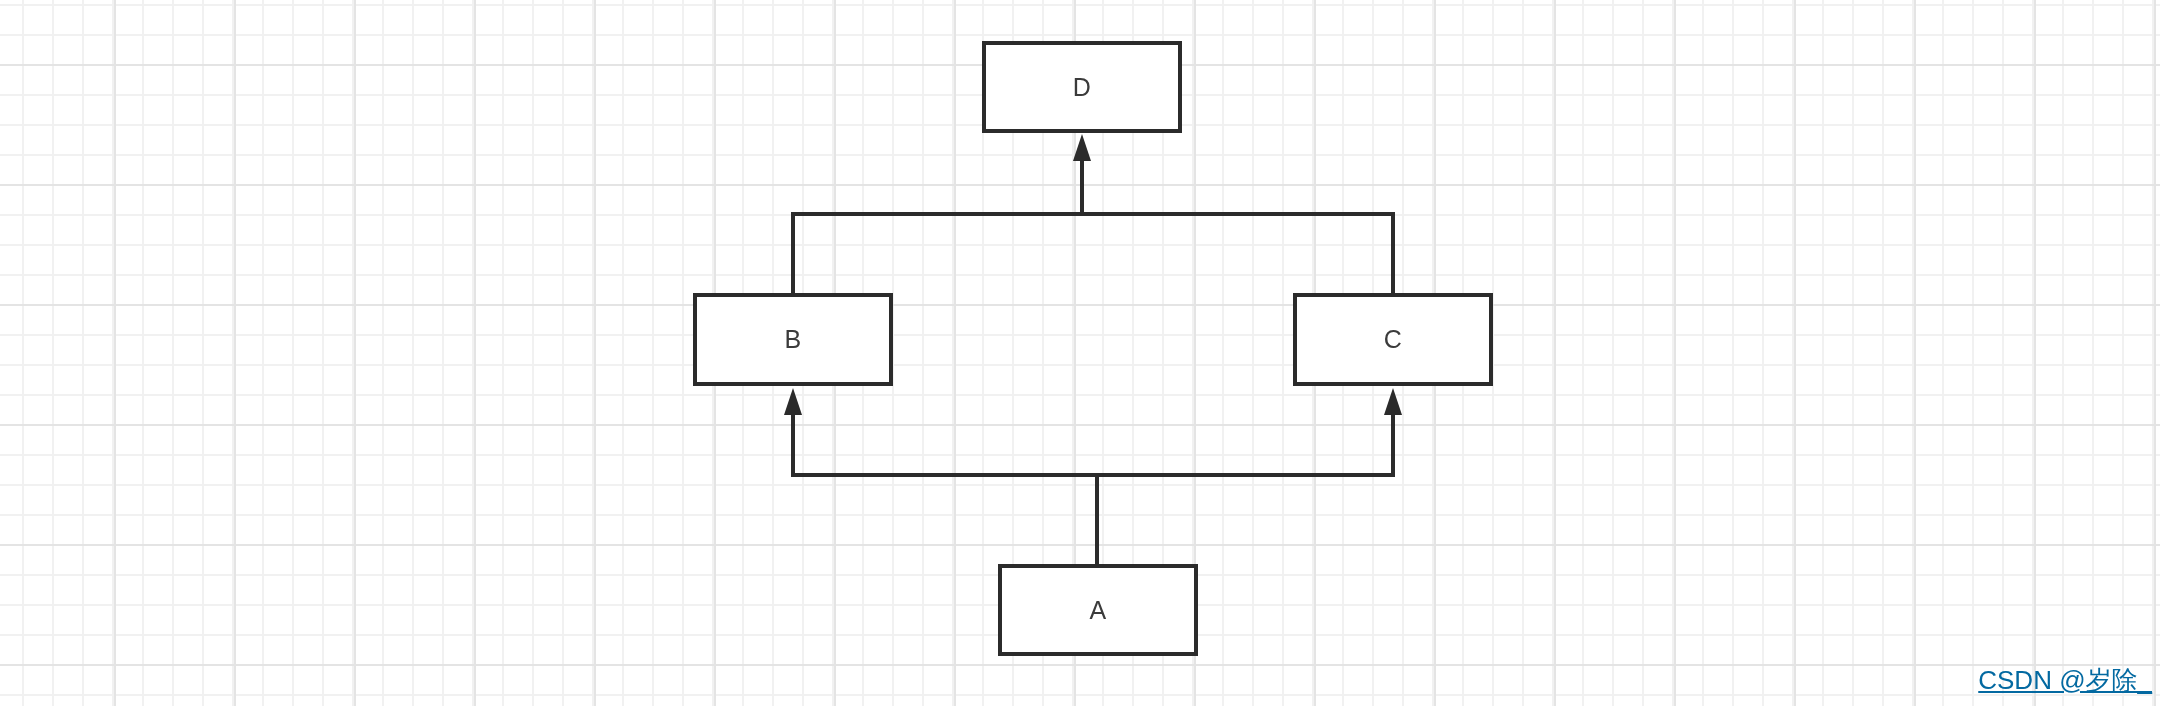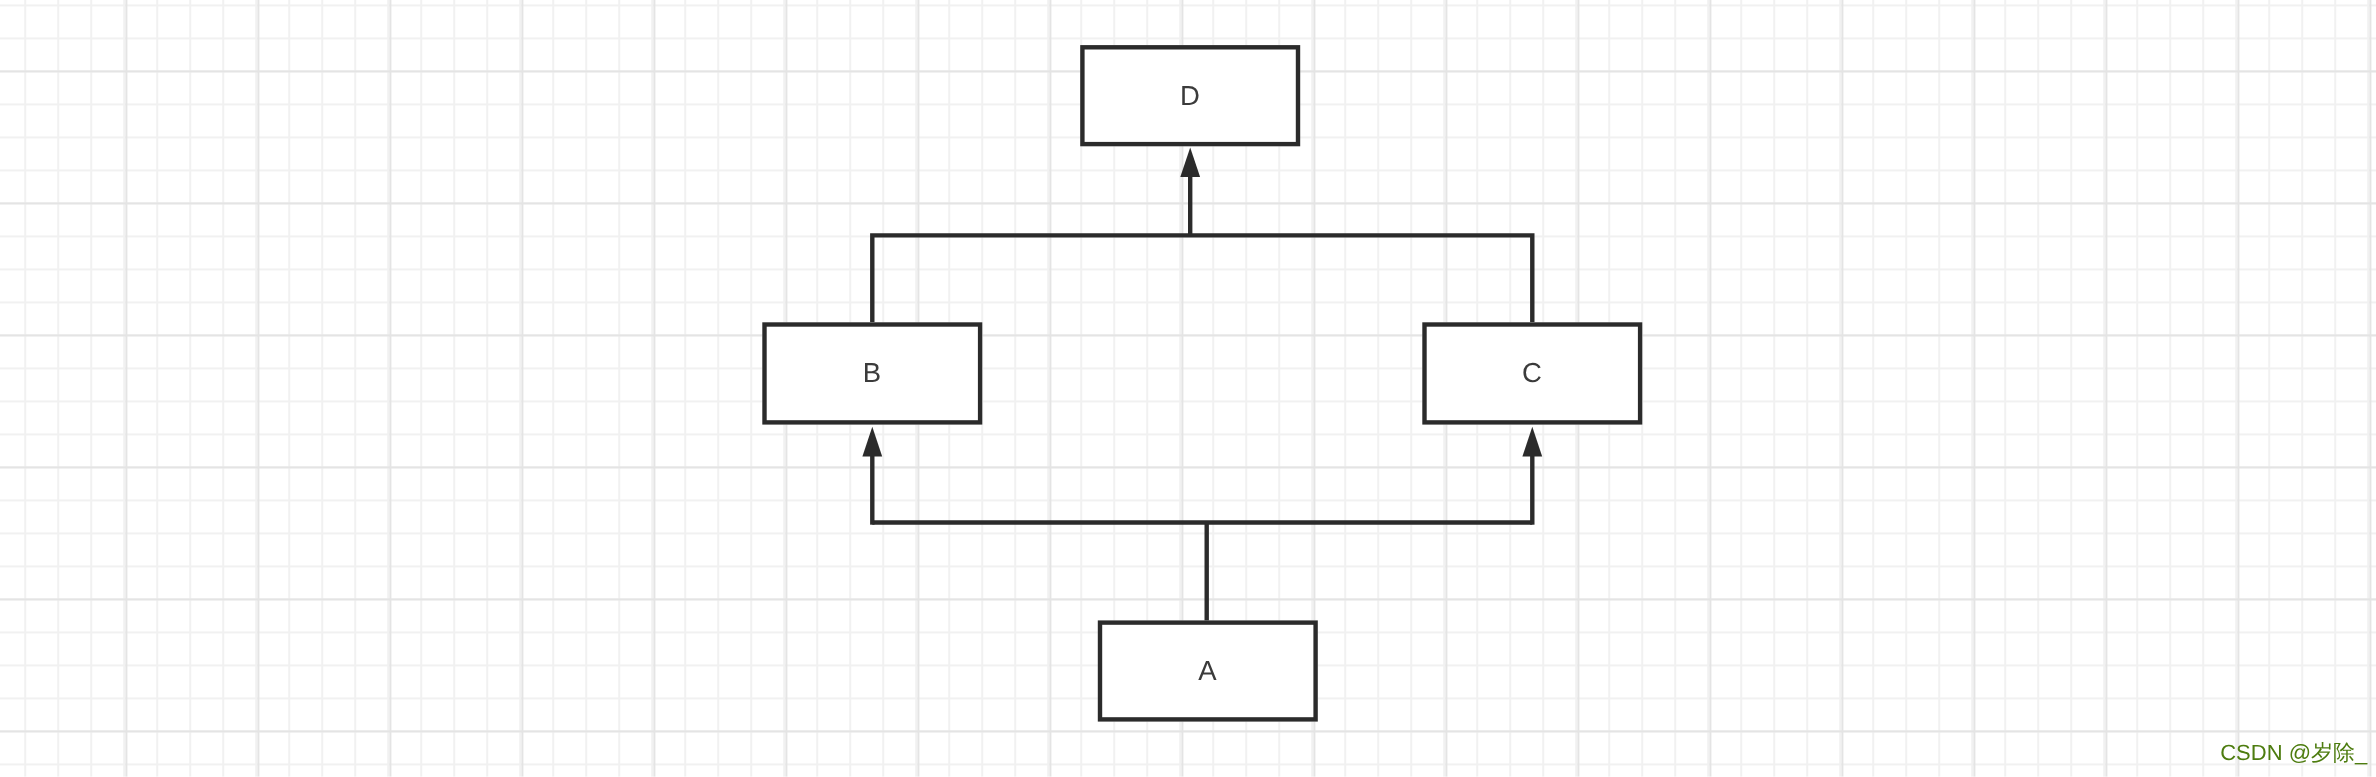--- a/index.html
+++ b/index.html
@@ -59,24 +59,25 @@
     letter-spacing: 0.5px;
   }
   .node-d { left:  982px; top:  41px; width: 200px; height: 92px; }
   .node-b { left:  693px; top: 293px; width: 200px; height: 93px; }
   .node-c { left: 1293px; top: 293px; width: 200px; height: 93px; }
   .node-a { left:  998px; top: 564px; width: 200px; height: 92px; }
   .watermark {
     position: absolute;
     right: 8px;
     bottom: 8px;
-    font-size: 20px;
-    color: #4d7c0f;
+    font-size: 26px;
+    color: #0369a1;
     user-select: none;
     white-space: nowrap;
+    text-decoration: underline;
   }
 </style>
 </head>
 <body>
 
 <div class="canvas"></div>
 
 <svg class="edges-svg" viewBox="0 0 2160 706" xmlns="http://www.w3.org/2000/svg">
 
   <g>

